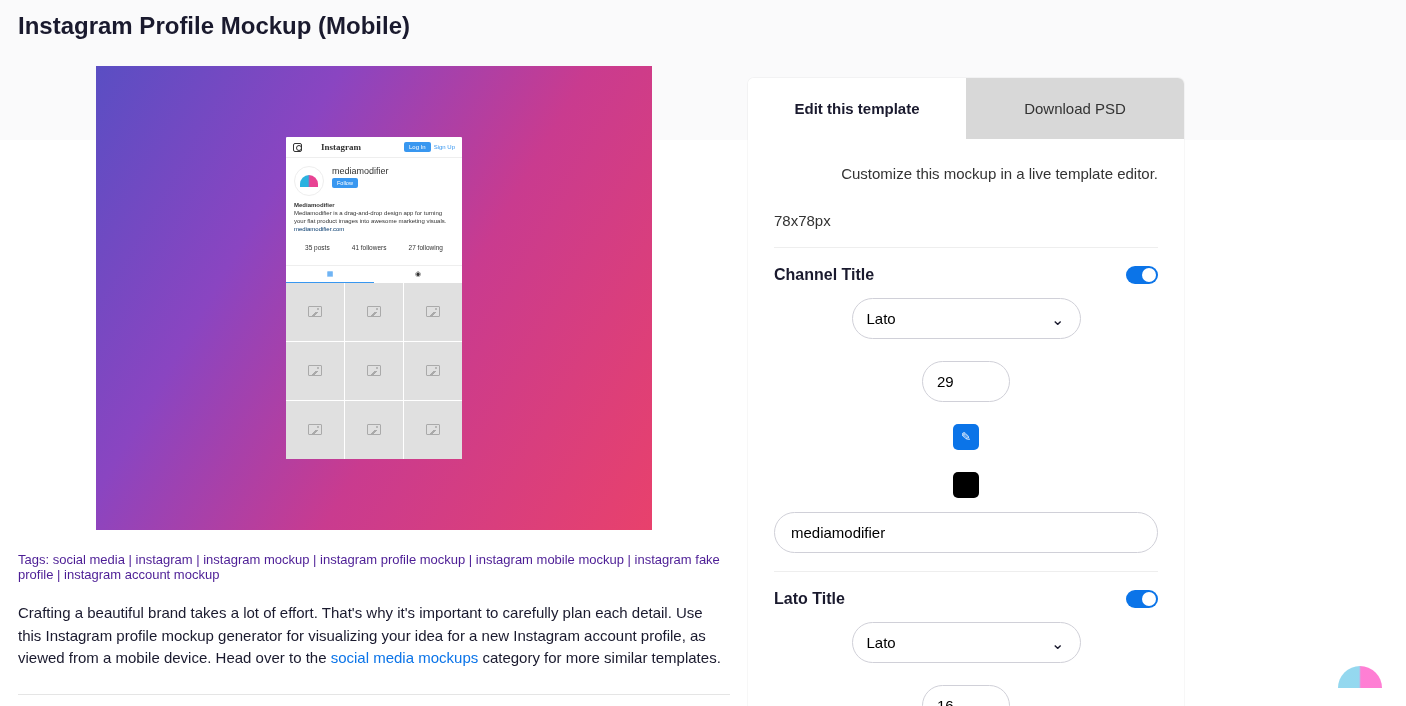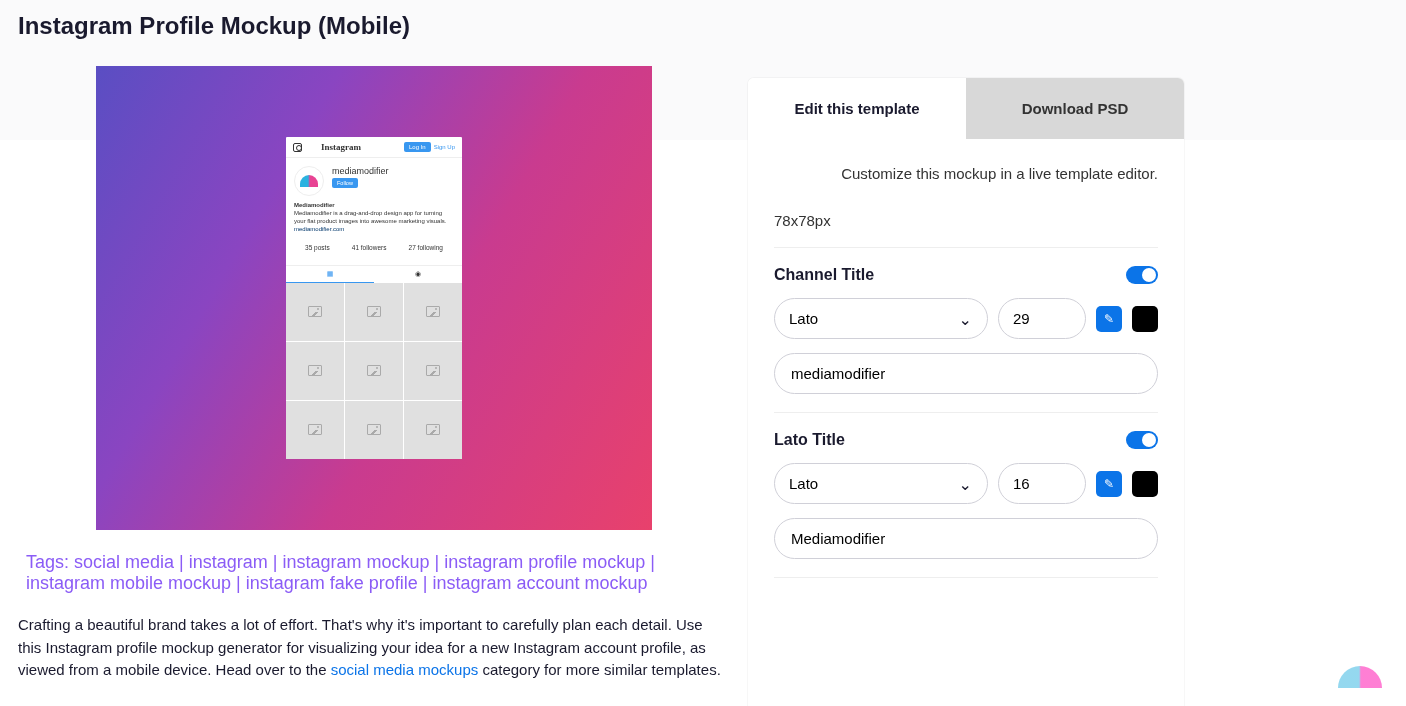--- a/index.html
+++ b/index.html
@@ -32,42 +32,42 @@
 .stats { display: flex; justify-content: space-around; margin-top: 10px; font-size: 6.5px; }
 .tab-row { display: flex; margin-top: 6px; border-top: 1px solid #eee; }
 .tab-cell { flex: 1; text-align: center; padding: 4px 0; }
 .tab-cell.active { border-bottom: 1px solid #3897f0; color: #3897f0; }
 .grid-icon, .person-icon { display: inline-block; }
 .post-grid { display: grid; grid-template-columns: 1fr 1fr 1fr; gap: 1px; background: #fff; }
 .post-cell { background: #e0e0e0; aspect-ratio: 1; display: flex; align-items: center; justify-content: center; }
 .img-placeholder { width: 14px; height: 11px; border: 1px solid #aaa; border-radius: 1px; position: relative; }
 .img-placeholder::before { content: ''; position: absolute; top: 1px; right: 2px; width: 2px; height: 2px; background: #aaa; border-radius: 50%; }
 .img-placeholder::after { content: ''; position: absolute; bottom: 0; left: 1px; right: 1px; height: 4px; background: linear-gradient(135deg, transparent 40%, #aaa 40%, #aaa 60%, transparent 60%); }
-.tags { font-size: 18px; color: #8b5cf6; margin-bottom: 20px; margin-left: 8px; }
+.tags { font-size: 13px; color: #4c1d95; margin-bottom: 20px; }
 .description { font-size: 15px; line-height: 1.5; max-width: 890px; }
 .description a { color: #0b74e8; text-decoration: none; }
 .divider-main { border: none; border-top: 1px solid #e5e5e5; margin-top: 24px; }
 
 
 .sidebar { width: 436px; background: #fff; border-radius: 6px 6px 0 0; margin-top: 78px; box-shadow: 0 0 0 1px rgba(0,0,0,0.03); overflow: hidden; }
 .tab-header { display: flex; }
-.tab-btn { flex: 1; padding: 22px 0; text-align: center; font-size: 15px; font-weight: 700; background: #d8d8d8; color: #333; cursor: pointer; }
+.tab-btn { flex: 1; padding: 22px 0; text-align: center; font-size: 15px; font-weight: 400; background: #d8d8d8; color: #333; cursor: pointer; }
 .tab-btn.active { background: #fff; color: #1a1a2e; font-weight: 600; }
 .panel { padding: 26px 26px 0 26px; }
 .panel-subtitle { text-align: right; font-size: 15px; color: #333; margin-bottom: 30px; }
 .option-block { margin-bottom: 18px; }
 .option-row { display: flex; justify-content: space-between; align-items: center; margin-bottom: 14px; }
 .option-label { font-size: 16px; font-weight: 700; color: #1a1a2e; }
 .toggle { width: 32px; height: 18px; background: #0b74e8; border-radius: 10px; position: relative; cursor: pointer; }
 .toggle::after { content: ''; position: absolute; right: 2px; top: 2px; width: 14px; height: 14px; background: #fff; border-radius: 50%; }
 .size-row { display: flex; justify-content: space-between; align-items: center; }
 .size-text { font-size: 15px; color: #333; }
 .add-image-btn { border: 1.5px solid #0b74e8; color: #0b74e8; background: #fff; padding: 8px 18px; border-radius: 20px; font-size: 14px; font-weight: 600; cursor: pointer; }
 .hr { border: none; border-top: 1px solid #eee; margin: 14px 0 18px 0; }
-.font-controls { display: flex; gap: 10px; align-items: center; margin-bottom: 14px; }
+.font-controls { display: flex; gap: 22px; align-items: center; margin-bottom: 14px; flex-direction: column; }
 .select-wrap { flex: 1; position: relative; }
 .select-input { width: 100%; padding: 11px 14px; border: 1px solid #d0d0d8; border-radius: 22px; font-size: 15px; appearance: none; background: #fff; cursor: pointer; }
 .chevron { position: absolute; right: 16px; top: 50%; transform: translateY(-50%); pointer-events: none; }
 .num-input { width: 88px; padding: 11px 14px; border: 1px solid #d0d0d8; border-radius: 22px; font-size: 15px; text-align: left; }
 .square-btn { width: 26px; height: 26px; border-radius: 5px; cursor: pointer; display: flex; align-items: center; justify-content: center; }
 .square-btn.blue { background: #0b74e8; }
 .square-btn.black { background: #000; }
 .pencil { color: #fff; font-size: 12px; }
 .text-input { width: 100%; padding: 11px 16px; border: 1px solid #d0d0d8; border-radius: 22px; font-size: 15px; }
 .brand-logo { position: fixed; right: 20px; bottom: 8px; width: 48px; height: 32px; }

